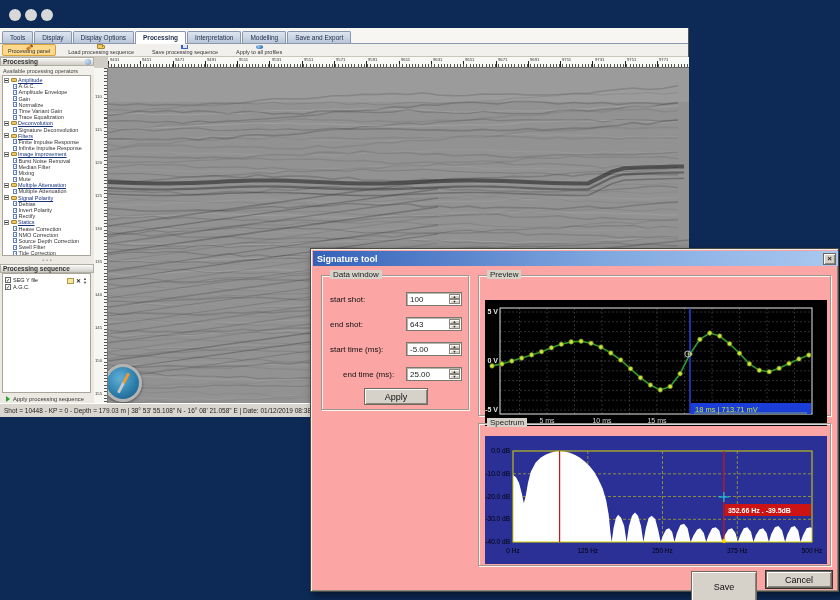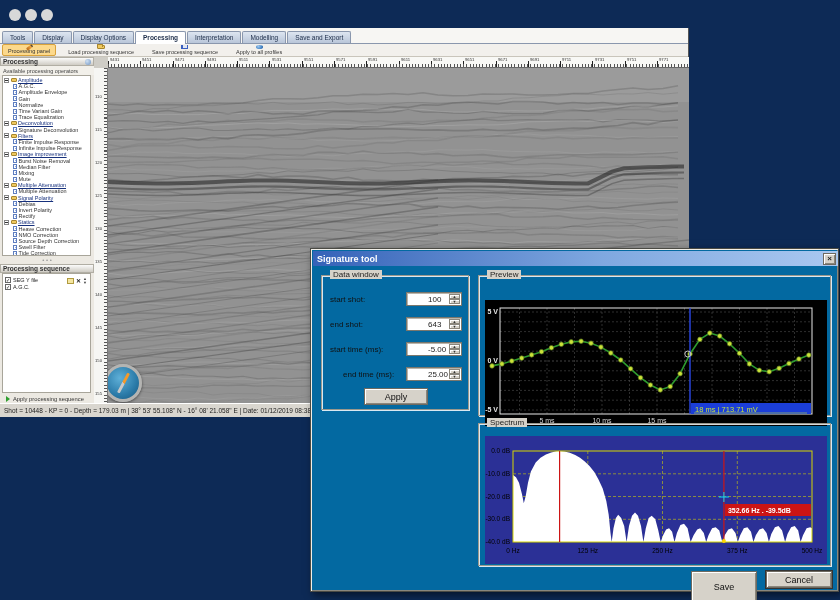--- a/index.html
+++ b/index.html
@@ -78,38 +78,38 @@
   #seismic{position:absolute;left:14px;top:11px;width:581px;height:335px;background:#929292;overflow:hidden;}
   #compass{position:absolute;left:-4px;top:296px;width:38px;height:38px;border-radius:50%;
            border:3px solid #b4b4b2;background:radial-gradient(circle at 40% 35%,#5fb0d8,#2a7aa8 60%,#1a567c);
            box-shadow:0 1px 3px rgba(0,0,0,.5);}
   #compass .needle{position:absolute;left:50%;top:50%;width:3px;height:22px;margin:-11px 0 0 -1.5px;
            background:linear-gradient(#f59a2a 50%,#c8c8c8 50%);transform:rotate(28deg);border-radius:1px;}
   
   #statusbar{position:absolute;left:0;top:375px;width:689px;height:14px;background:#d9d6cf;
              border-top:1px solid #fff;font-size:6.5px;color:#222;display:flex;align-items:center;padding-left:4px;}
   
-  #dialog{position:absolute;left:310px;top:248px;width:529px;height:344px;background:#0369a1;
+  #dialog{position:absolute;left:310px;top:248px;width:529px;height:344px;background:#fca5a5;
           border:1px solid #4a4a44;box-shadow:inset 1px 1px 0 #f2efe8,inset -1px -1px 0 #8a877d,3px 3px 8px rgba(0,0,0,.55);}
   #titlebar{position:absolute;left:2px;top:2px;width:525px;height:15px;
             background:linear-gradient(90deg,#3562b8,#7fa8e0 55%,#aac8f0);display:flex;align-items:center;
             justify-content:space-between;padding:0 2px 0 4px;}
   #titlebar .title{color:#fff;font-weight:bold;font-size:9px;}
   #closebtn{width:13px;height:12px;background:#d6d2c9;border:1px solid #6e6a60;
             box-shadow:inset 1px 1px 0 #fff,inset -1px -1px 0 #8a867c;font-size:8px;line-height:9px;
             text-align:center;font-weight:bold;color:#222;padding:0;font-family:"Liberation Sans",sans-serif;}
   .group{position:absolute;border:1px solid #9b988c;box-shadow:inset 1px 1px 0 rgba(255,255,255,.85),1px 1px 0 rgba(255,255,255,.85);}
   .legend{position:absolute;top:-6px;left:8px;background:#d6d2c9;padding:0 3px;font-size:8px;color:#222;}
   #g-datawindow{left:10px;top:26px;width:148px;height:135px;}
   #g-preview{left:167px;top:26px;width:353px;height:141px;}
   #g-comments{left:10px;top:174px;width:148px;height:143px;}
   #g-spectrum{left:167px;top:174px;width:353px;height:143px;}
   .frow{position:absolute;left:8px;height:14px;display:flex;align-items:center;font-size:8px;color:#111;}
   .field{position:absolute;left:84px;width:56px;height:14px;background:#fff;border:1px solid #7b776c;
-         box-shadow:inset 1px 1px 0 #b8b5ac;font-size:8px;display:flex;align-items:center;padding-left:21px;}
+         box-shadow:inset 1px 1px 0 #b8b5ac;font-size:8px;display:flex;align-items:center;padding-left:3px;}
   .spin{position:absolute;right:1px;top:1px;width:11px;height:10px;display:flex;flex-direction:column;}
   .spin button{flex:1;background:#d6d2c9;border:1px solid #8a867c;box-shadow:inset 1px 1px 0 #fff;
          font-size:4px;line-height:3px;padding:0;color:#333;font-family:"Liberation Sans",sans-serif;}
   .btn{background:#d6d2c9;border:1px solid #6e6a60;box-shadow:inset 1px 1px 0 #fff,inset -1px -1px 0 #8a867c;
        font-size:9px;color:#111;font-family:"Liberation Sans",sans-serif;}
   #applybtn{position:absolute;left:42px;top:112px;width:64px;height:17px;}
   #savebtn{position:absolute;left:380px;top:322px;width:66px;height:32px;}
   #cancelbtn{position:absolute;left:455px;top:322px;width:66px;height:17px;box-shadow:inset 1px 1px 0 #fff,inset -1px -1px 0 #8a867c,0 0 0 1px #333;}
   #previewPlot{position:absolute;left:6px;top:24px;width:342px;height:126px;background:#000;}
   #spectrumPlot{position:absolute;left:6px;top:12px;width:342px;height:128px;}

